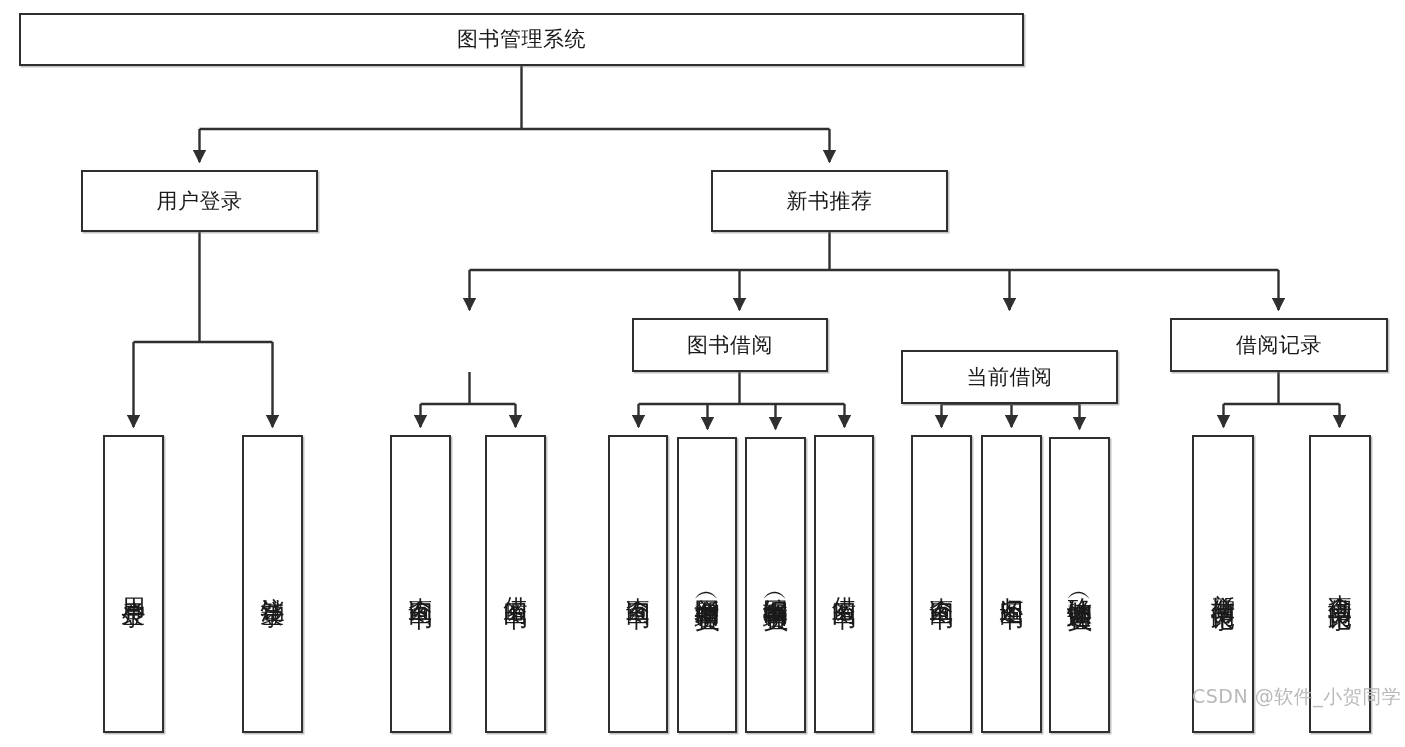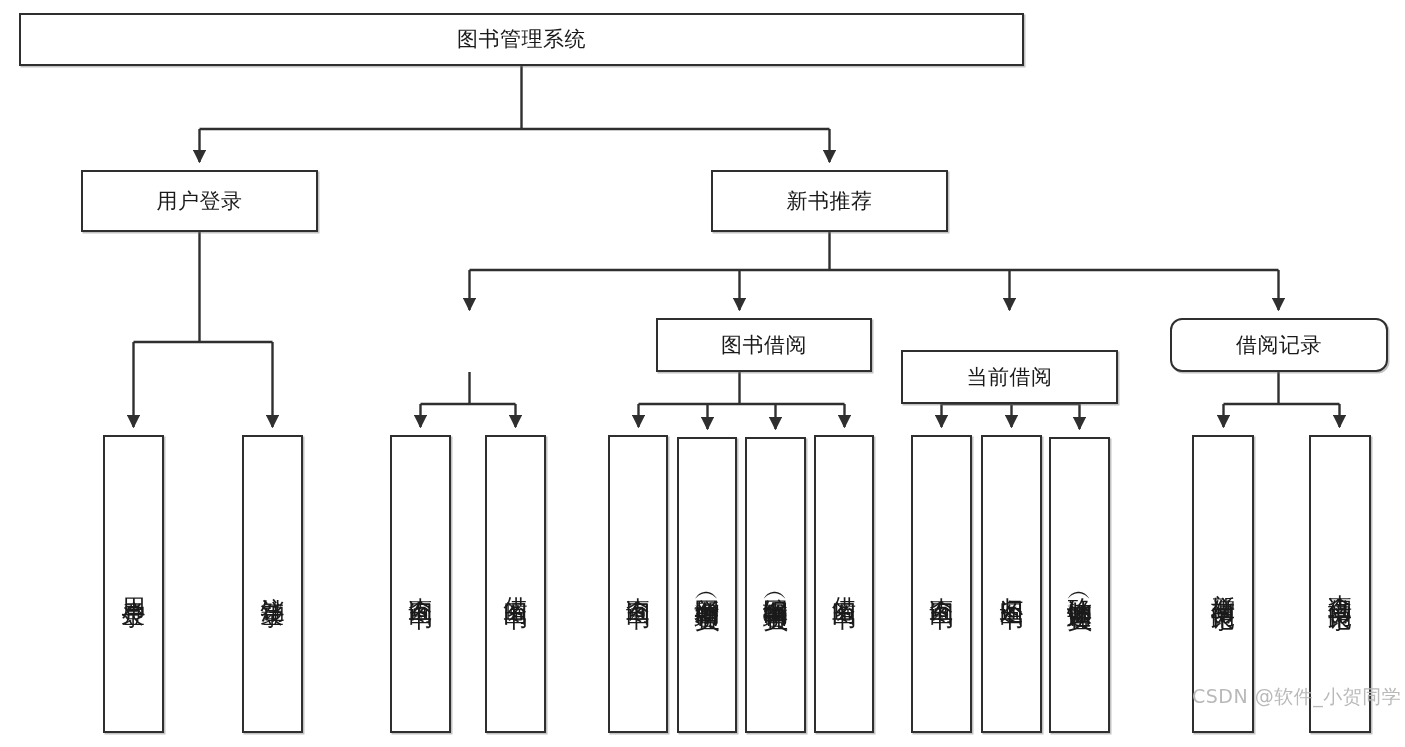--- a/index.html
+++ b/index.html
@@ -129,27 +129,27 @@
     <span class="node-label">图书管理系统</span>
   </div>
 
   <div class="node horizontal" style="left:81px; top:170px; width:237px; height:62px;">
     <span class="node-label">用户登录</span>
   </div>
   <div class="node horizontal" style="left:711px; top:170px; width:237px; height:62px;">
     <span class="node-label">新书推荐</span>
   </div>
 
-  <div class="node horizontal" style="left:632px; top:318px; width:216px; height:54px;margin-left:24px;">
+  <div class="node horizontal" style="left:632px; top:318px; width:196px; height:54px;">
     <span class="node-label">图书借阅</span>
   </div>
   <div class="node horizontal" style="left:901px; top:318px; width:217px; height:54px;margin-top:32px;">
     <span class="node-label">当前借阅</span>
   </div>
-  <div class="node horizontal" style="left:1170px; top:318px; width:218px; height:54px;border-radius:12px;">
+  <div class="node horizontal" style="left:1170px; top:318px; width:218px; height:54px;">
     <span class="node-label">借阅记录</span>
   </div>
 
   <div class="node vertical" style="left:103px; top:435px; width:61px; height:298px;">
     <span class="node-label">用户登录</span>
   </div>
   <div class="node vertical" style="left:242px; top:435px; width:61px; height:298px;">
     <span class="node-label">注销登录</span>
   </div>
   <div class="node vertical" style="left:390px; top:435px; width:61px; height:298px;">

